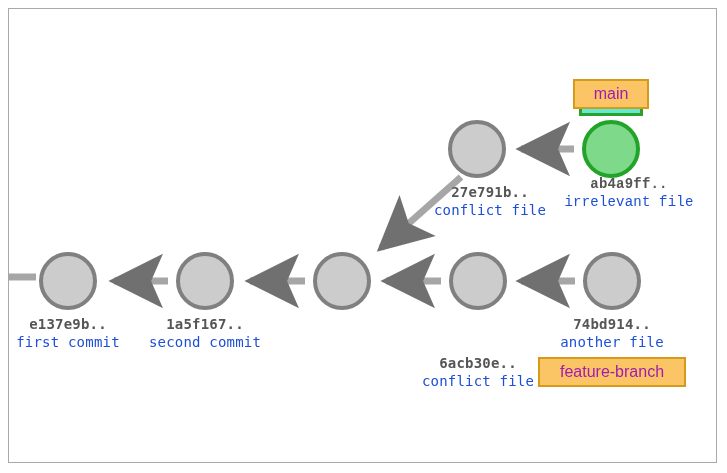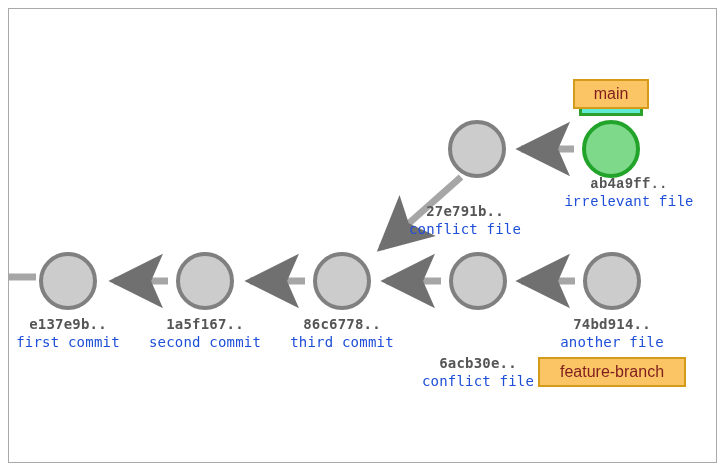--- a/index.html
+++ b/index.html
@@ -83,21 +83,21 @@
     border: 3px solid #2ba02b;
     color: #000000;
     font-weight: bold;
     font-size: 19px;
     font-family: "Liberation Sans", sans-serif;
     margin-top: 44px;
   }
   .badge.branch {
     background: #fbc566;
     border: 2px solid #d49b1b;
-    color: #7f1d1d;
+    color: #a21caf;
     font-weight: normal;
     font-size: 16px;
     font-family: "Liberation Sans", sans-serif;
   }
   svg.edges {
     position: absolute;
     left: 0;
     top: 0;
     width: 727px;
     height: 473px;
@@ -164,36 +164,32 @@
     <div class="commit-label" style="left:-12px; top:316px; width:160px;">
       <span class="commit-hash">e137e9b..</span>
       <span class="commit-msg">first commit</span>
     </div>
 
     <div class="commit-label" style="left:125px; top:316px; width:160px;">
       <span class="commit-hash">1a5f167..</span>
       <span class="commit-msg">second commit</span>
     </div>
 
-    <div class="commit-label" style="left:262px; top:316px; width:160px;">
-      <span class="commit-hash">86c6778..</span>
-      <span class="commit-msg">third commit</span>
-    </div>
 
     <div class="commit-label" style="left:398px; top:316px; width:160px;margin-top:39px;">
       <span class="commit-hash">6acb30e..</span>
       <span class="commit-msg">conflict file</span>
     </div>
 
     <div class="commit-label" style="left:532px; top:316px; width:160px;">
       <span class="commit-hash">74bd914..</span>
       <span class="commit-msg">another file</span>
     </div>
 
-    <div class="commit-label" style="left:385px; top:184px; width:160px;margin-top:19px;">
+    <div class="commit-label" style="left:410px; top:184px; width:160px;">
       <span class="commit-hash">27e791b..</span>
       <span class="commit-msg">conflict file</span>
     </div>
 
     <div class="commit-label" style="left:545px; top:176px; width:168px;font-family:Liberation Mono, monospace;">
       <span class="commit-hash">ab4a9ff..</span>
       <span class="commit-msg">irrelevant file</span>
     </div>
   </div>
 

